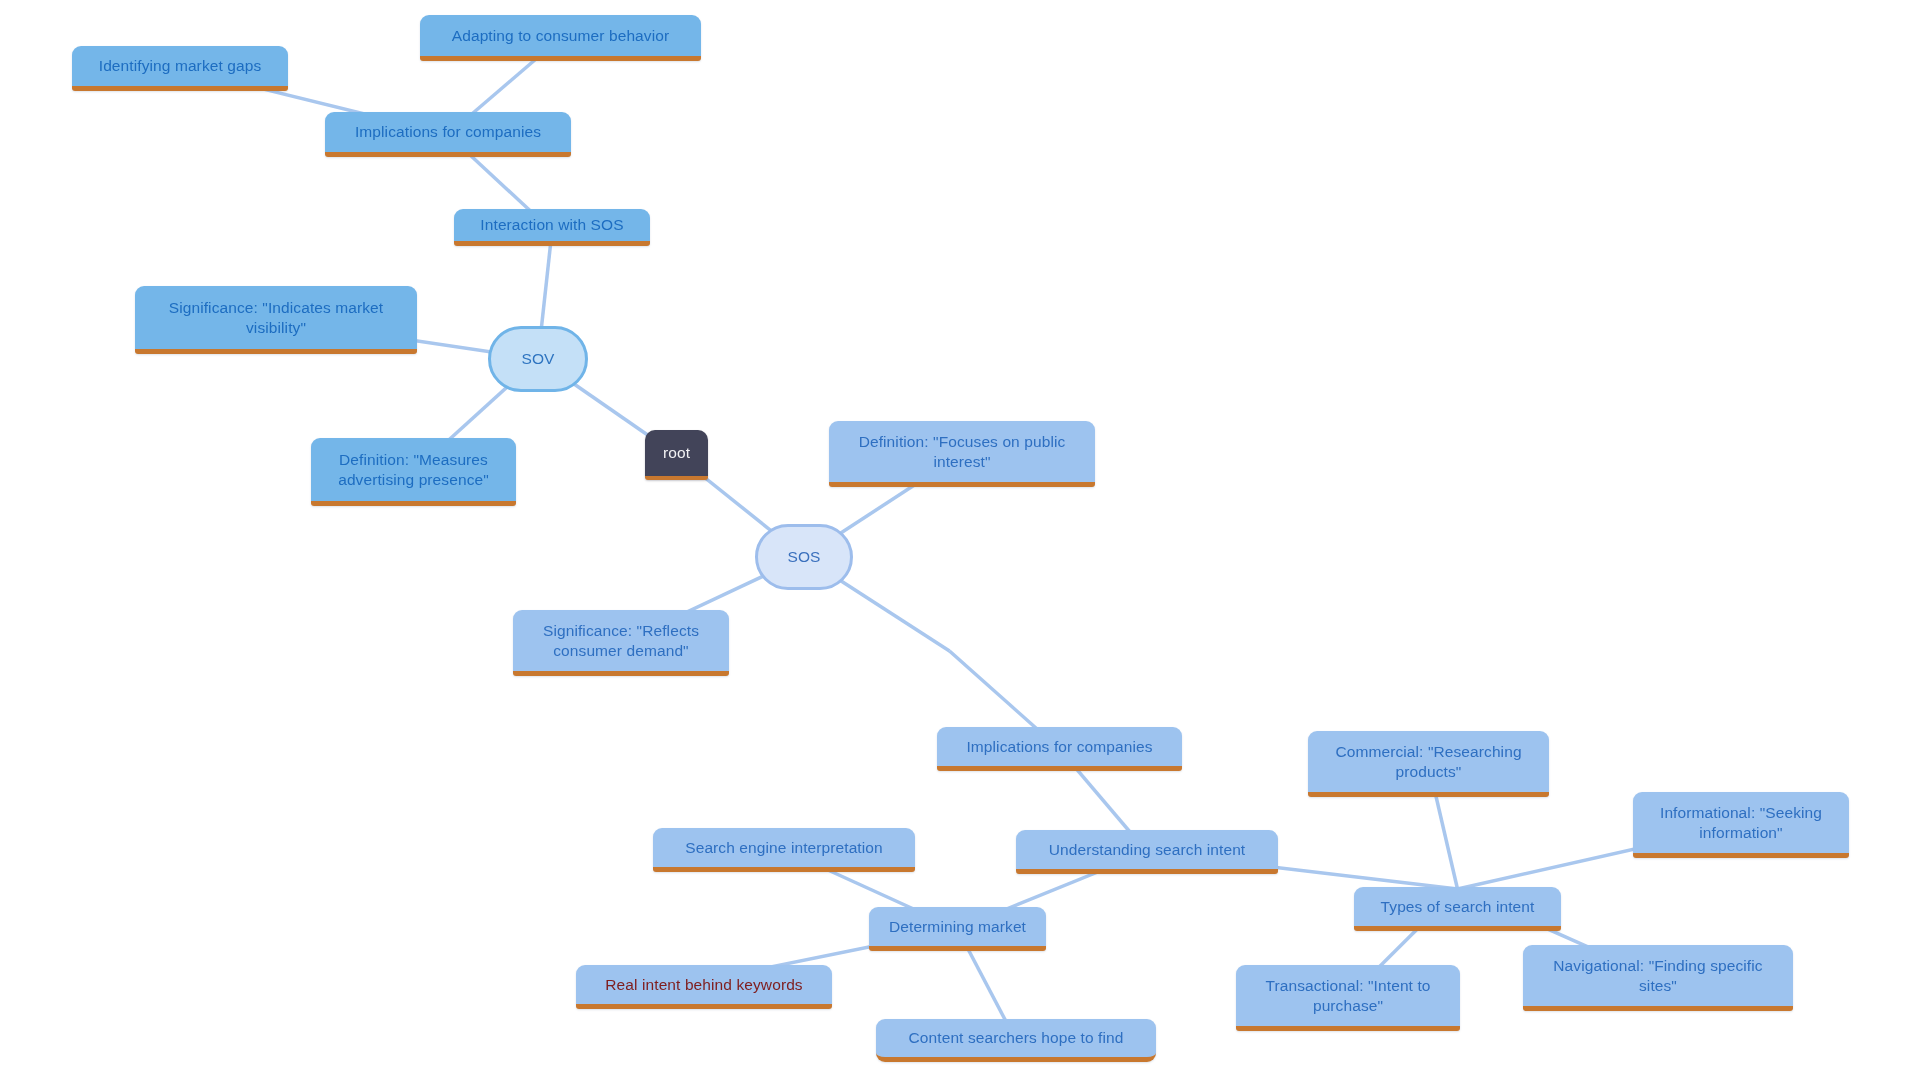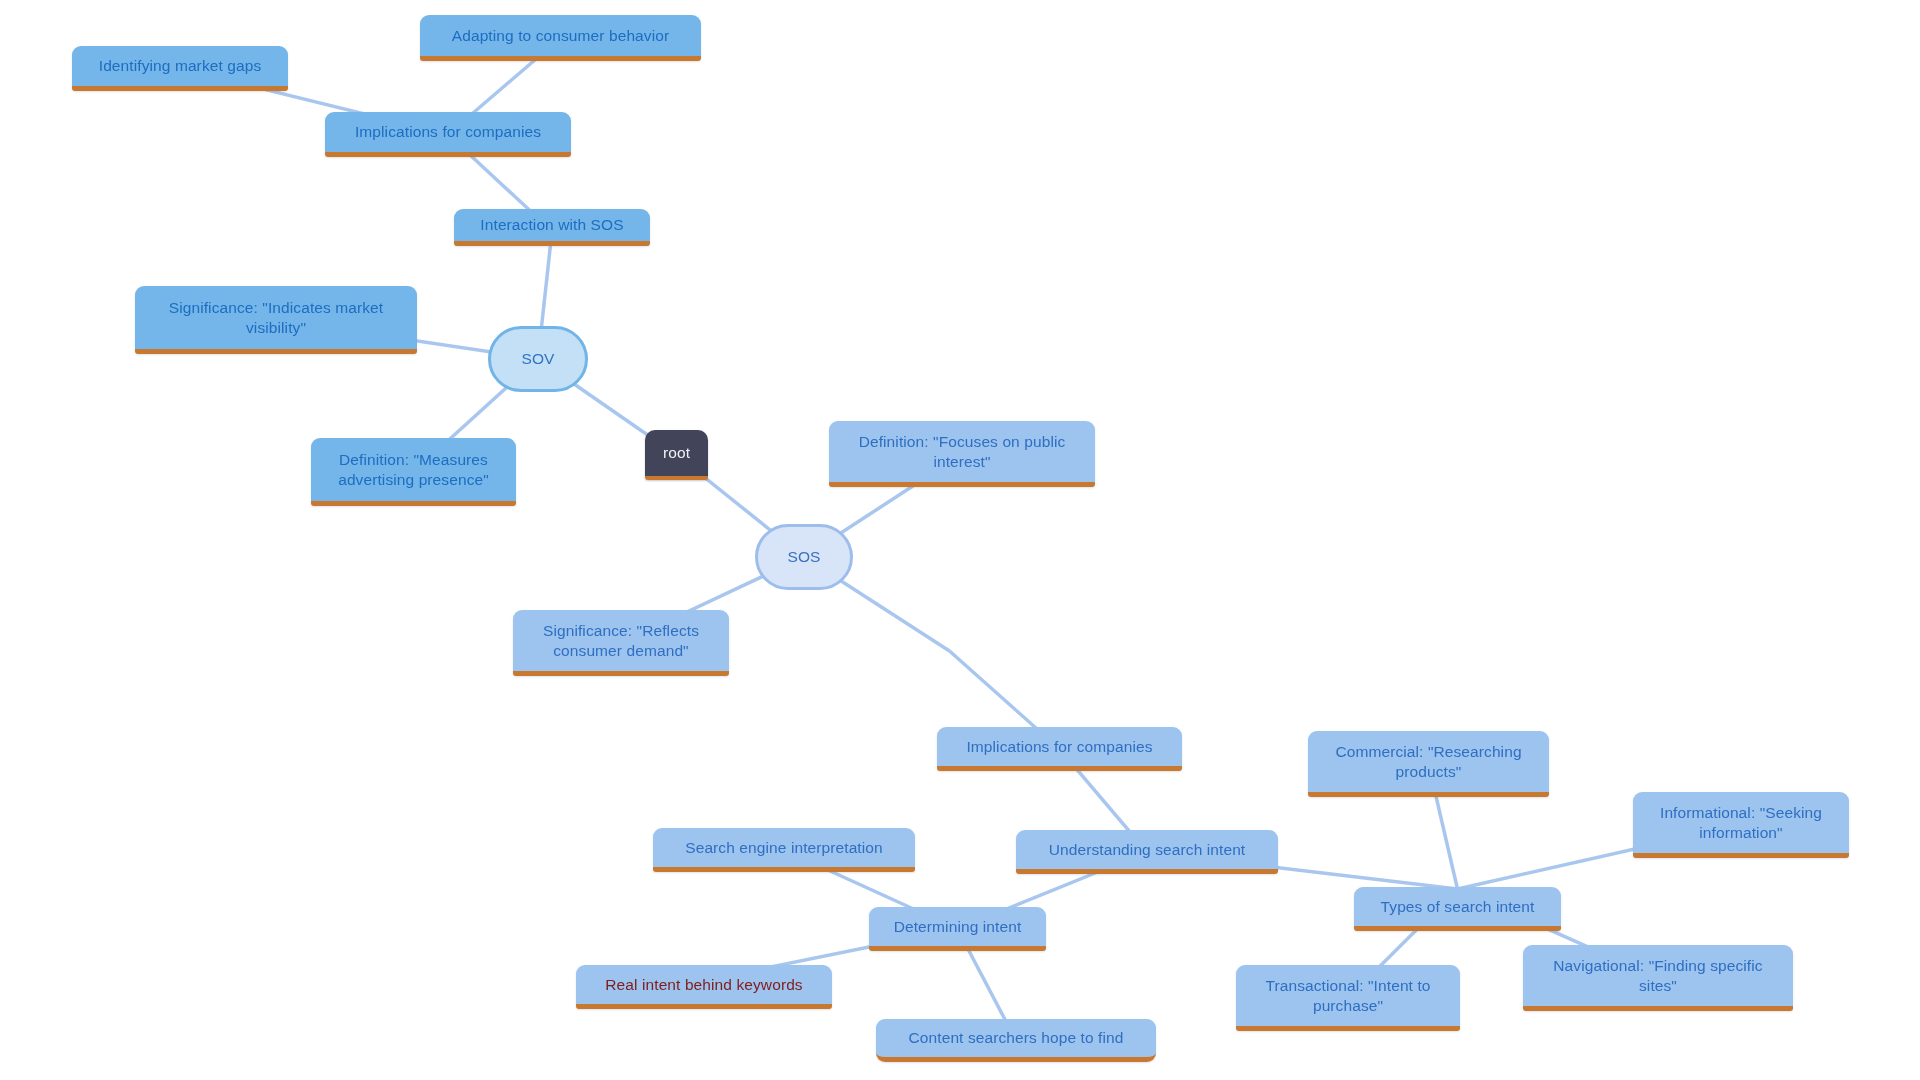--- a/index.html
+++ b/index.html
@@ -92,21 +92,21 @@
       <div class="node box" style="left: 135px; top: 286px; width: 282px; height: 68px; background: rgb(116, 182, 233); color: rgb(29, 109, 193); border-bottom-color: rgb(200, 120, 47);">Significance: "Indicates market visibility"</div>
       <div class="node box" style="left: 311px; top: 438px; width: 205px; height: 68px; background: rgb(116, 182, 233); color: rgb(29, 109, 193); border-bottom-color: rgb(200, 120, 47);">Definition: "Measures advertising presence"</div>
       <div class="node box" style="left: 325px; top: 112px; width: 246px; height: 45px; background: rgb(116, 182, 233); color: rgb(29, 109, 193); border-bottom-color: rgb(200, 120, 47);">Implications for companies</div>
       <div class="node box" style="left: 72px; top: 46px; width: 216px; height: 45px; background: rgb(116, 182, 233); color: rgb(29, 109, 193); border-bottom-color: rgb(200, 120, 47);">Identifying market gaps</div>
       <div class="node box" style="left: 420px; top: 15px; width: 281px; height: 46px; background: rgb(116, 182, 233); color: rgb(29, 109, 193); border-bottom-color: rgb(200, 120, 47);">Adapting to consumer behavior</div>
       <div class="node box" style="left: 829px; top: 421px; width: 266px; height: 66px; background: rgb(157, 195, 239); color: rgb(46, 111, 193); border-bottom-color: rgb(200, 120, 47);">Definition: "Focuses on public interest"</div>
       <div class="node box" style="left: 513px; top: 610px; width: 216px; height: 66px; background: rgb(157, 195, 239); color: rgb(46, 111, 193); border-bottom-color: rgb(200, 120, 47);">Significance: "Reflects consumer demand"</div>
       <div class="node box" style="left: 937px; top: 727px; width: 245px; height: 44px; background: rgb(157, 195, 239); color: rgb(46, 111, 193); border-bottom-color: rgb(200, 120, 47);">Implications for companies</div>
       <div class="node box" style="left: 653px; top: 828px; width: 262px; height: 44px; background: rgb(157, 195, 239); color: rgb(46, 111, 193); border-bottom-color: rgb(200, 120, 47);">Search engine interpretation</div>
       <div class="node box" style="left: 1016px; top: 830px; width: 262px; height: 44px; background: rgb(157, 195, 239); color: rgb(46, 111, 193); border-bottom-color: rgb(200, 120, 47);">Understanding search intent</div>
-      <div class="node box" style="left: 869px; top: 907px; width: 177px; height: 44px; background: rgb(157, 195, 239); color: rgb(46, 111, 193); border-bottom-color: rgb(200, 120, 47);">Determining intent</div>
+      <div class="node box" style="left: 869px; top: 907px; width: 177px; height: 44px; background: rgb(157, 195, 239); color: rgb(46, 111, 193); border-bottom-color: rgb(200, 120, 47);">Determining market</div>
       <div class="node box" style="left: 544px; top: 965px; width: 256px; height: 44px; background: rgb(157, 195, 239); color: #7f1d1d; border-bottom-color: rgb(200, 120, 47); margin-left: 32px;">Real intent behind keywords</div>
       <div class="node box" style="left: 876px; top: 1019px; width: 280px; height: 43px; background: rgb(157, 195, 239); color: rgb(46, 111, 193); border-bottom-color: rgb(200, 120, 47); border-radius: 9px;">Content searchers hope to find</div>
       <div class="node box" style="left: 1354px; top: 867px; width: 207px; height: 44px; background: rgb(157, 195, 239); color: rgb(46, 111, 193); border-bottom-color: rgb(200, 120, 47); margin-top: 20px;">Types of search intent</div>
       <div class="node box" style="left: 1308px; top: 731px; width: 241px; height: 66px; background: rgb(157, 195, 239); color: rgb(46, 111, 193); border-bottom-color: rgb(200, 120, 47);">Commercial: "Researching products"</div>
       <div class="node box" style="left: 1633px; top: 792px; width: 216px; height: 66px; background: rgb(157, 195, 239); color: rgb(46, 111, 193); border-bottom-color: rgb(200, 120, 47);">Informational: "Seeking information"</div>
       <div class="node box" style="left: 1236px; top: 965px; width: 224px; height: 66px; background: rgb(157, 195, 239); color: rgb(46, 111, 193); border-bottom-color: rgb(200, 120, 47);">Transactional: "Intent to purchase"</div>
       <div class="node box" style="left: 1523px; top: 945px; width: 270px; height: 66px; background: rgb(157, 195, 239); color: rgb(46, 111, 193); border-bottom-color: rgb(200, 120, 47);">Navigational: "Finding specific sites"</div>
     </div>
 </div>
 

